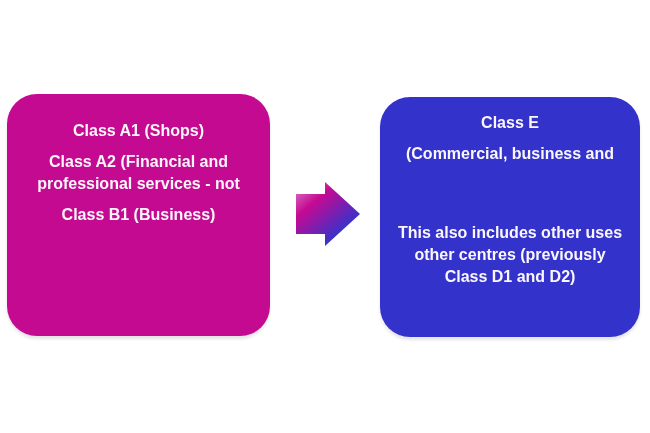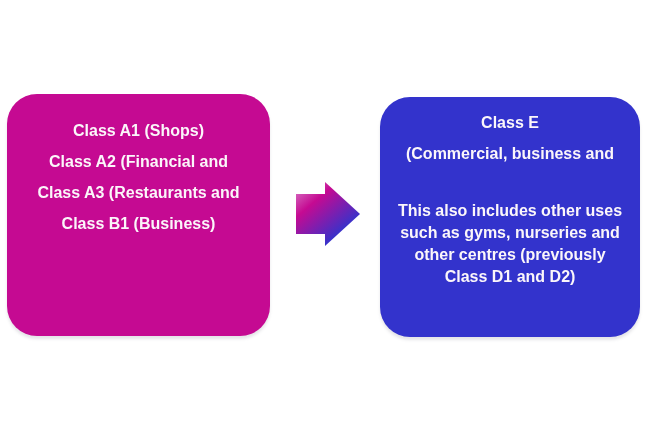--- a/index.html
+++ b/index.html
@@ -41,44 +41,44 @@
     width: 263px; height: 242px;
     background: var(--left_box_fill);
     padding: 26px 10px 10px 10px;
   }
   .box-right {
     left: 380px; top: 97px;
     width: 260px; height: 240px;
     background: var(--right_box_fill);
     padding: 15px 8px 16px 8px;
   }
-  .box-right .para-body { margin-top: 35px; }
+  .box-right .para-body { margin-top: 57px; }
   .arrow {
     position: absolute;
     left: 296px; top: 181px;
     width: 64px; height: 66px;
   }
   .arrow stop.g0 { stop-color: var(--arrow_gradient_light); }
   .arrow stop.g1 { stop-color: var(--arrow_gradient_magenta); }
   .arrow stop.g2 { stop-color: var(--arrow_gradient_blue); }
 </style>
 </head>
 <body>
 
 <div class="canvas">
 
   <div class="box box-left">
     <div class="para">
       <span class="line">Class A1 (Shops)</span>
     </div>
     <div class="para">
       <span class="line">Class A2 (Financial and</span>
+      <span class="line">professional services - not</span>
     </div>
     <div class="para">
-      <span class="line">Class A3 (Restaurants and</span>
     </div>
     <div class="para">
       <span class="line">Class B1 (Business)</span>
     </div>
   </div>
 
   <svg class="arrow" viewBox="0 0 64 66" xmlns="http://www.w3.org/2000/svg" aria-hidden="true">
     <defs>
       <linearGradient id="arrowGrad" x1="0%" y1="0%" x2="85%" y2="100%">
         <stop class="g0" offset="0%"></stop>
@@ -91,19 +91,18 @@
 
   <div class="box box-right">
     <div class="para">
       <span class="line">Class E</span>
     </div>
     <div class="para">
       <span class="line">(Commercial, business and</span>
     </div>
     <div class="para para-body">
       <span class="line">This also includes other uses</span>
-      <span class="line">such as gyms, nurseries and</span>
       <span class="line">other centres (previously</span>
       <span class="line">Class D1 and D2)</span>
     </div>
   </div>
 
 </div>
 
 </body></html>

